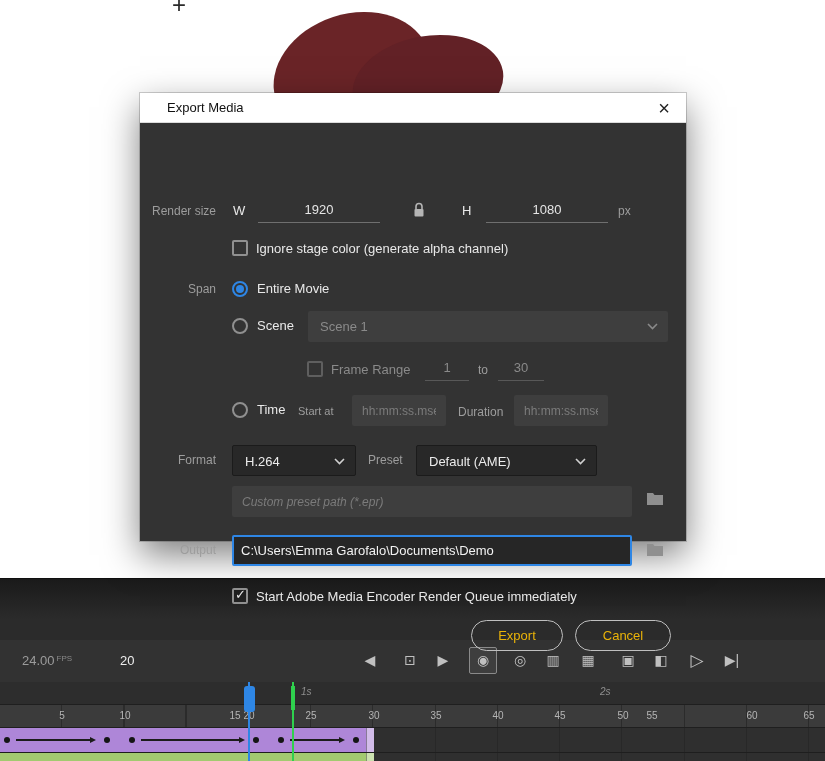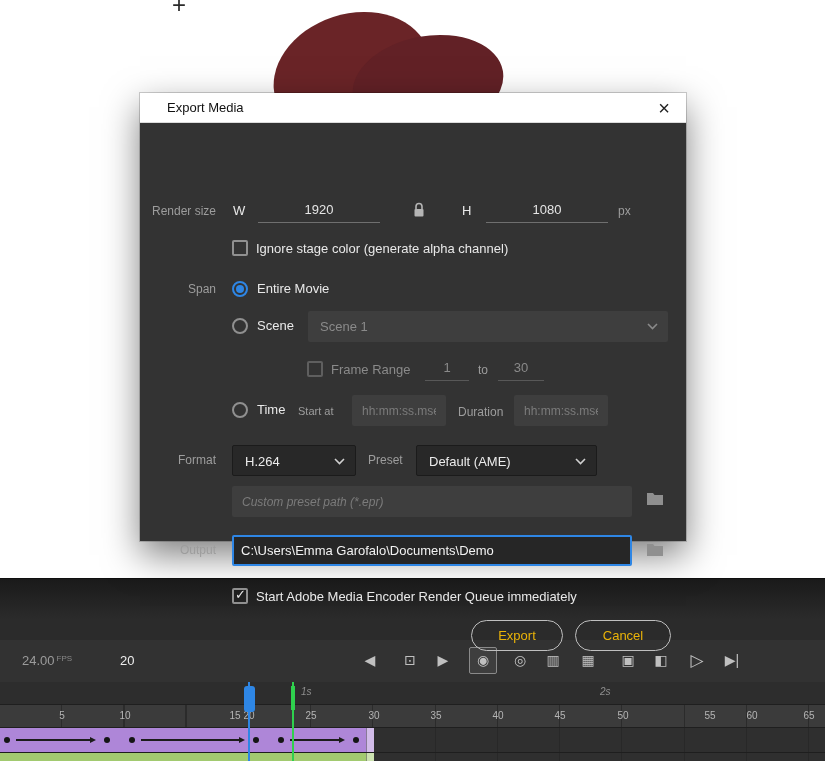--- a/index.html
+++ b/index.html
@@ -141,21 +141,21 @@
         <span class="ruler-num" style="left: 62px;">5</span>
         <span class="ruler-num" style="left: 125px;">10</span>
         <span class="ruler-num" style="left: 187px; margin-left: 48px;">15</span>
         <span class="ruler-num" style="left: 249px;">20</span>
         <span class="ruler-num" style="left: 311px;">25</span>
         <span class="ruler-num" style="left: 374px;">30</span>
         <span class="ruler-num" style="left: 436px;">35</span>
         <span class="ruler-num" style="left: 498px;">40</span>
         <span class="ruler-num" style="left: 560px;">45</span>
         <span class="ruler-num" style="left: 623px;">50</span>
-        <span class="ruler-num" style="left: 710px;">55</span>
+        <span class="ruler-num" style="left: 652px;">55</span>
         <span class="ruler-num" style="left: 752px;">60</span>
         <span class="ruler-num" style="left: 809px;">65</span>
       </div>
     <div class="tracks">
         <div class="track-row">
           <div class="track-span" style="width: 374px; background: rgb(174, 134, 216);">
             <div class="tween-arrow" style="left: 16px; width: 78px;"></div>
             <div class="tween-arrow" style="left: 141px; width: 102px;"></div>
             <div class="tween-arrow" style="left: 290px; width: 53px;"></div>
             <div class="kf-dot" style="left: 4px;"></div>

